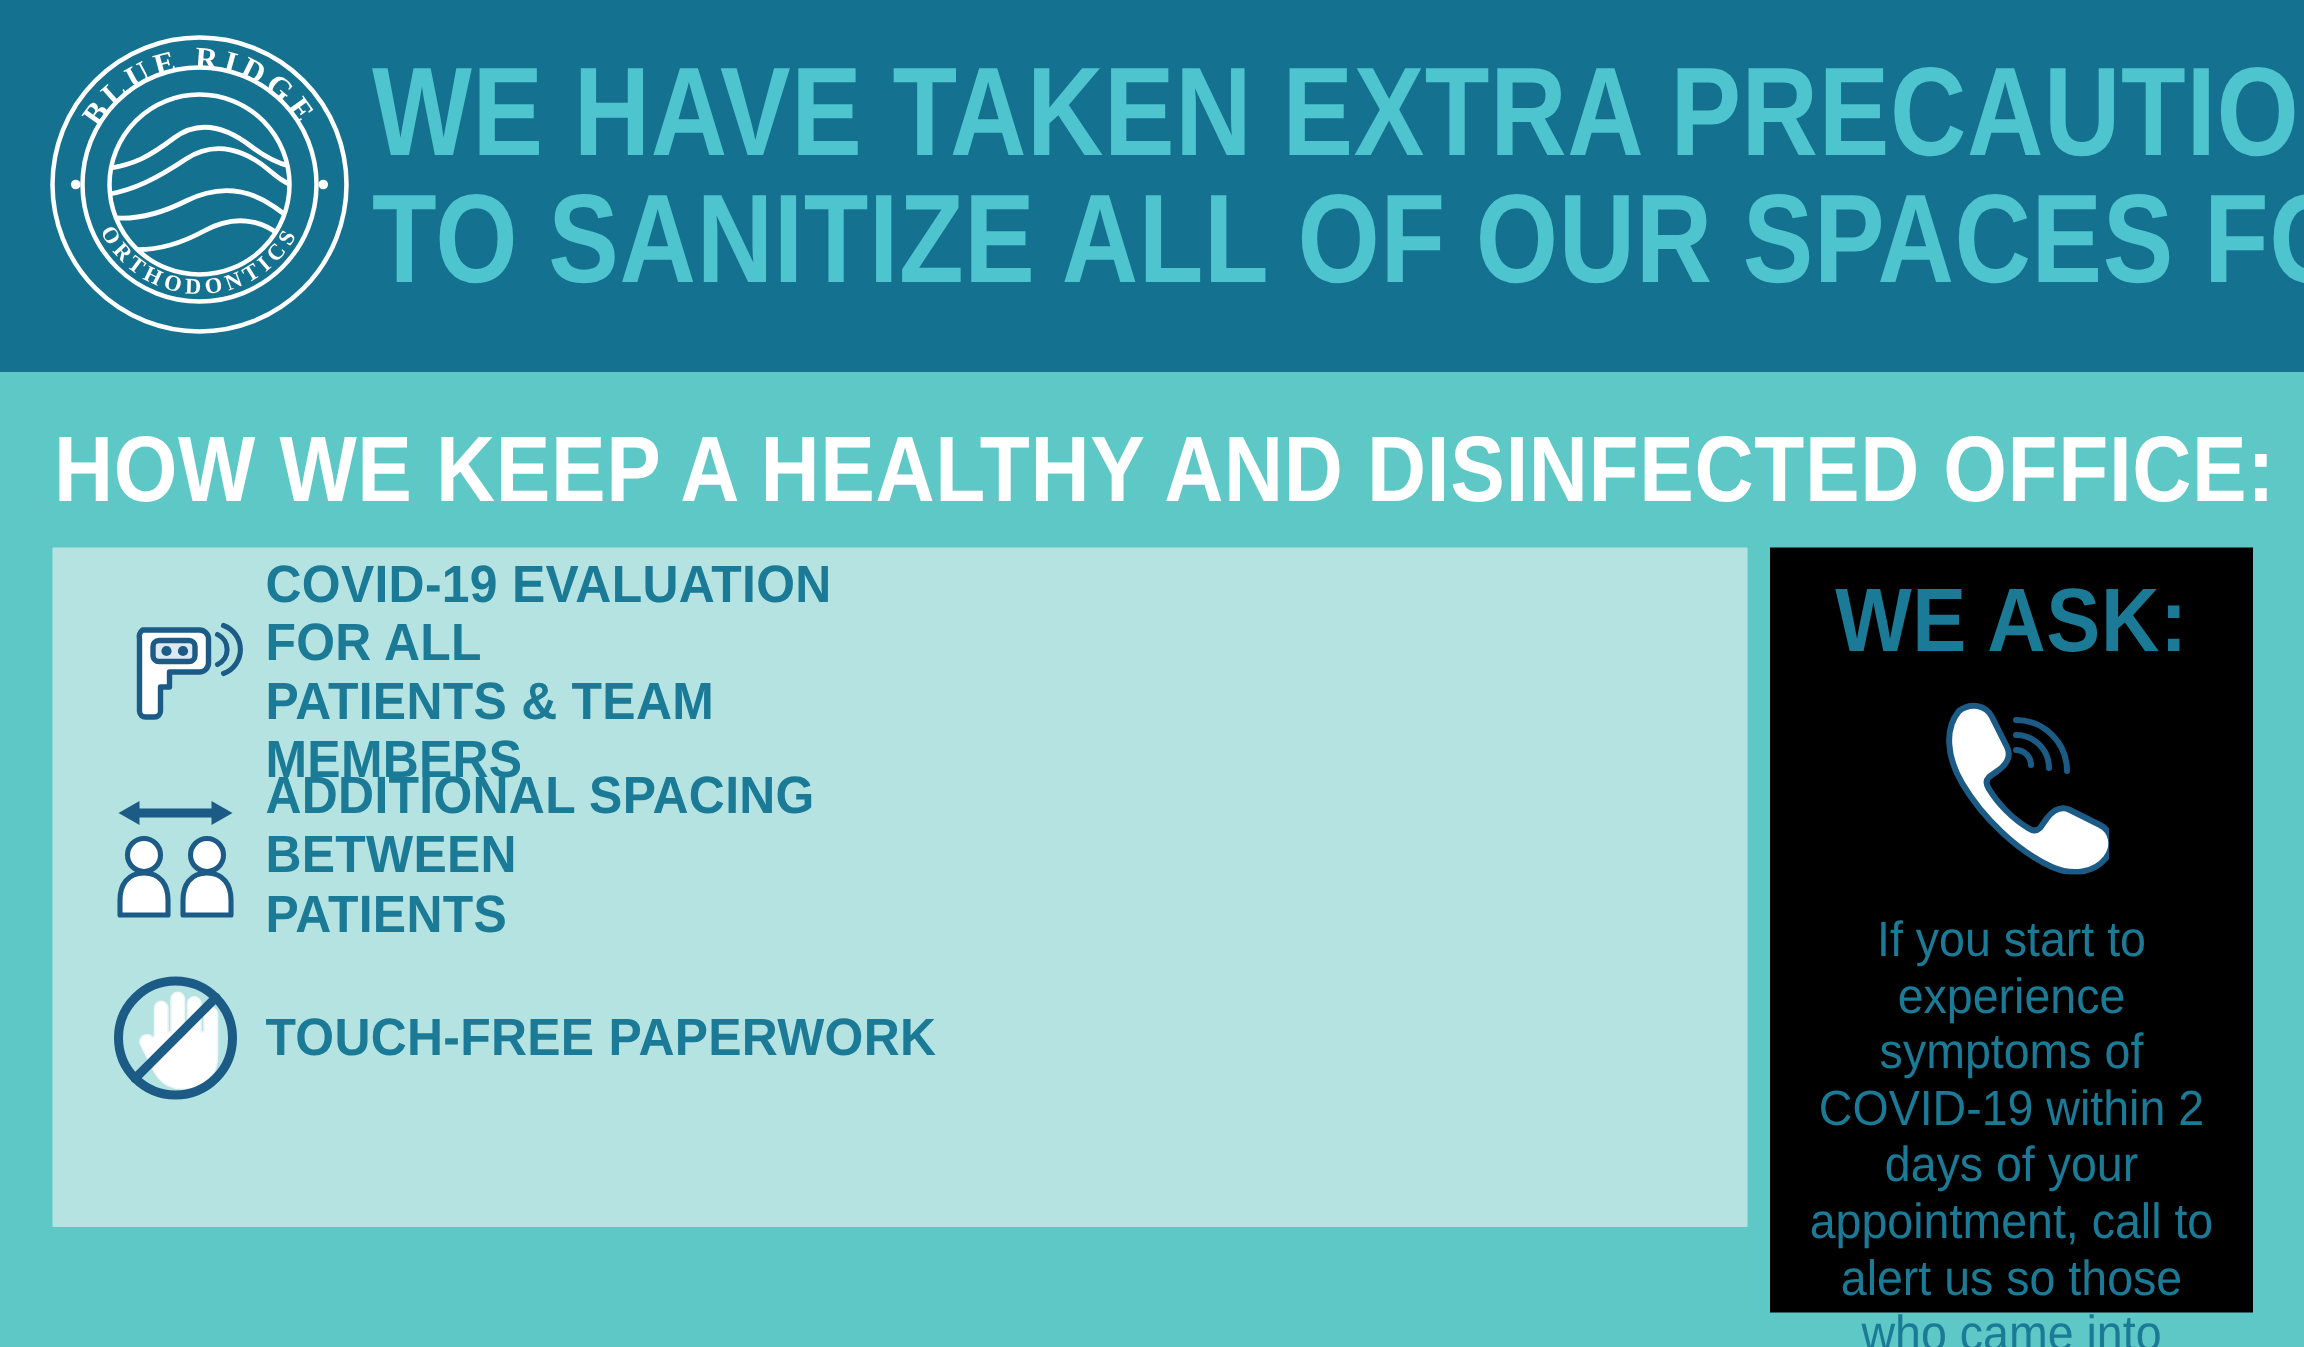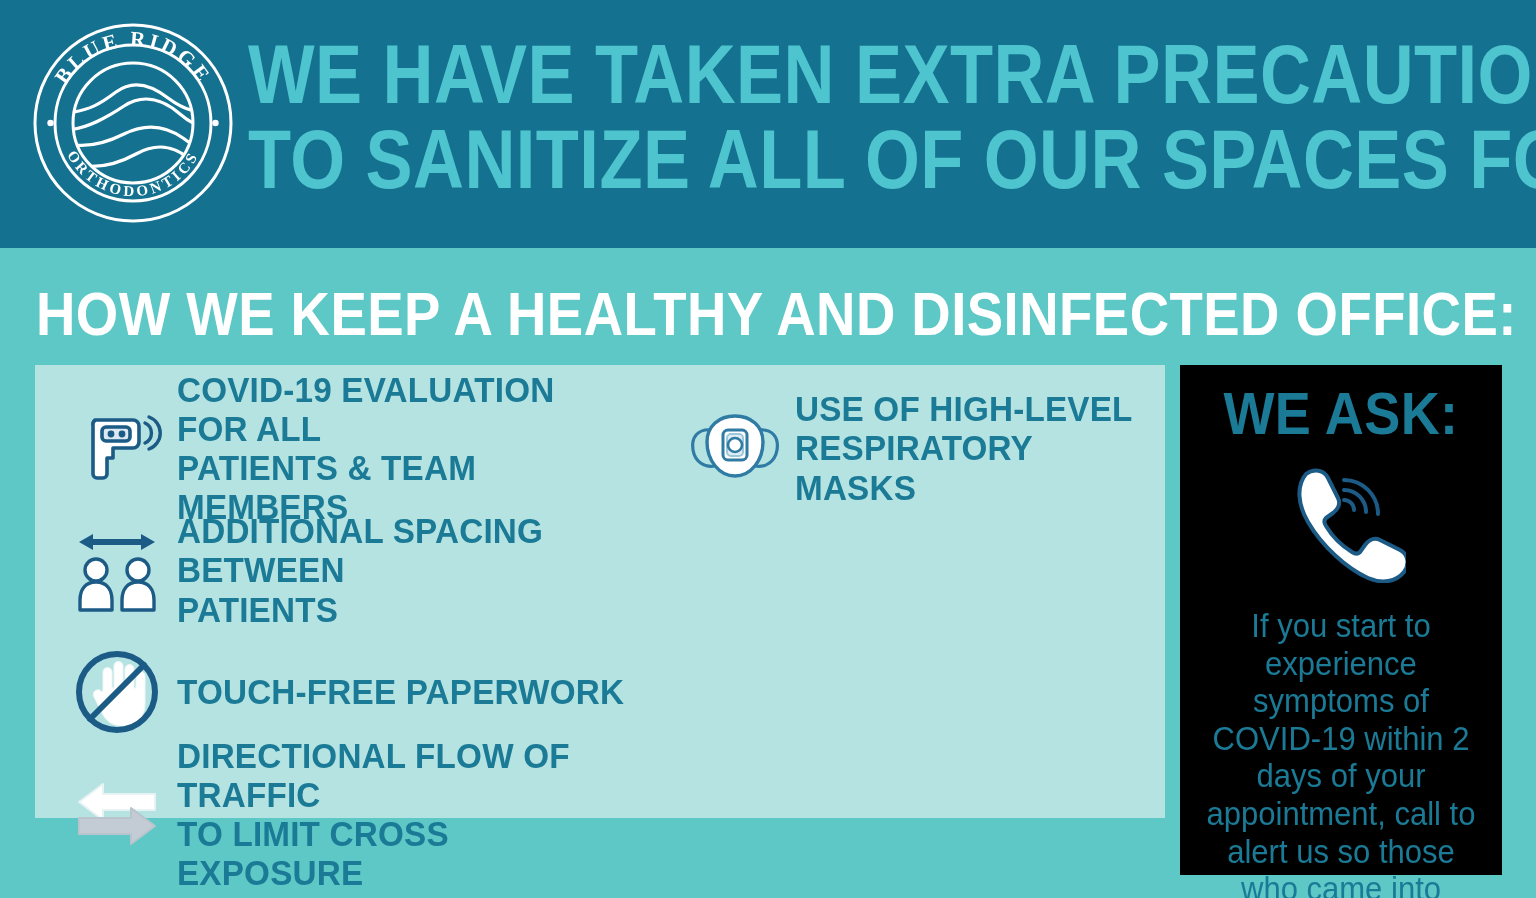--- a/index.html
+++ b/index.html
@@ -248,53 +248,27 @@
             <g fill="#ffffff" stroke="#eef6f6" stroke-width="1">
               <path d="M34 46 v-18 a4.5 4.5 0 0 1 9 0 v16 h2 v-22 a4.5 4.5 0 0 1 9 0 v22 h2 v-19 a4.5 4.5 0 0 1 9 0 v19 h2 v-12 a4.5 4.5 0 0 1 9 0 v28 c0 14 -9 22 -22 22 c-12 0 -18 -6 -22 -15 l-7 -14 a4.6 4.6 0 0 1 8 -5 z"></path>
             </g>
             <circle cx="48" cy="48" r="38" fill="none" stroke="#1b5b86" stroke-width="6"></circle>
             <line x1="21" y1="75" x2="75" y2="21" stroke="#1b5b86" stroke-width="6" stroke-linecap="round"></line>
           </svg>
         </div>
         <div class="item-label">TOUCH-FREE PAPERWORK</div>
       </div>
 
-      <div class="item">
-        <div class="item-icon">
-          <svg width="100" height="96" viewBox="0 0 100 96">
-            <path d="M36 18 L12 36 L36 54 V44 H88 V28 H36 Z" fill="#ffffff" stroke="#e7f3f3" stroke-width="2" stroke-linejoin="round"></path>
-            <path d="M64 42 L88 60 L64 78 V68 H12 V52 H64 Z" fill="#c3ccd4" stroke="#b9c4cc" stroke-width="2" stroke-linejoin="round"></path>
-          </svg>
-        </div>
-        <div class="item-label">DIRECTIONAL FLOW OF TRAFFIC
-TO LIMIT CROSS EXPOSURE</div>
-      </div>
 
     </div>
 
     <div class="col col-b">
 
 
 
-      <div class="item">
-        <div class="item-icon">
-          <svg width="104" height="92" viewBox="0 0 104 92">
-            <g fill="none" stroke="#2f7ba4" stroke-width="3.2" stroke-linecap="round">
-              <path d="M30 28 C14 26, 8 36, 10 48 C12 60, 22 66, 32 64"></path>
-              <path d="M74 28 C90 26, 96 36, 94 48 C92 60, 82 66, 72 64"></path>
-            </g>
-            <path d="M52 14 C68 14, 80 24, 80 40 C80 58, 68 74, 52 74 C36 74, 24 58, 24 40 C24 24, 36 14, 52 14 Z" fill="#ffffff" stroke="#2f7ba4" stroke-width="3.4"></path>
-            <rect x="40" y="28" width="24" height="30" rx="5" fill="#ffffff" stroke="#2f7ba4" stroke-width="3"></rect>
-            <rect x="44" y="32" width="16" height="22" rx="4" fill="#dfeef5" stroke="#9cc6da" stroke-width="2"></rect>
-            <circle cx="52" cy="43" r="7" fill="#ffffff" stroke="#2f7ba4" stroke-width="2.6"></circle>
-          </svg>
-        </div>
-        <div class="item-label">USE OF HIGH-LEVEL
-RESPIRATORY MASKS</div>
-      </div>
 
 
     </div>
   </div>
 
   <div class="card-right">
     <div class="ask-title">WE ASK:</div>
 
     <div class="ask-icon">
       <svg width="130" height="125" viewBox="0 0 130 125">

